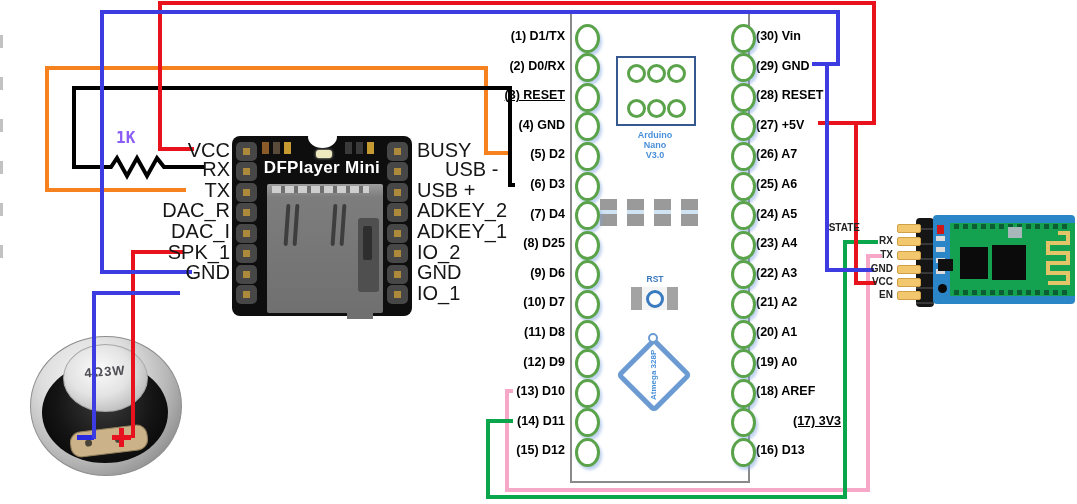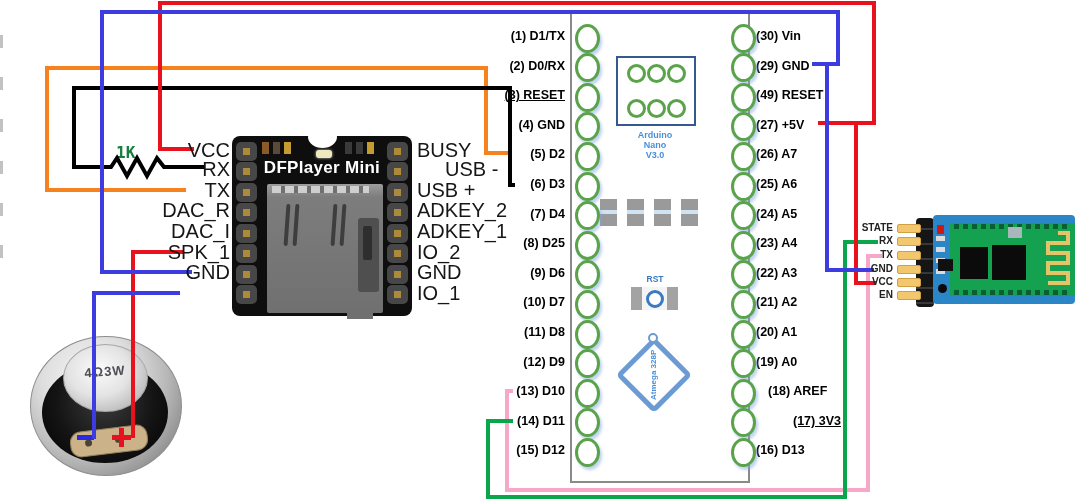--- a/index.html
+++ b/index.html
@@ -22,21 +22,21 @@
   .sd-slot::before{content:"";position:absolute;left:5px;top:2px;right:14px;height:7px;
      background:repeating-linear-gradient(90deg,#cfcfcf 0 9px,#707070 9px 13px)}
   .slit{position:absolute;width:4px;height:42px;background:#3e3e3e;border-radius:2px;transform:rotate(4deg)}
   .eject{position:absolute;right:4px;top:34px;width:21px;height:74px;background:#4f4f4f;border-radius:3px}
   .eject::before{content:"";position:absolute;left:5px;top:8px;width:9px;height:34px;background:#2e2e2e;border-radius:2px}
   .sd-tab{position:absolute;left:80px;bottom:-6px;width:26px;height:9px;background:#707070}
   .df-pad{position:absolute;width:21px;height:19px;background:#474747;border-radius:5px}
   .df-pad i{position:absolute;left:7px;top:6px;width:7px;height:7px;background:#ad8a3b}
 
   
-  .res-lbl{position:absolute;left:116px;top:143px;font:bold 16px "DejaVu Sans Mono",monospace;color:#15803d}
+  .res-lbl{position:absolute;left:116px;top:128px;font:bold 16px "DejaVu Sans Mono",monospace;color:#8b5cf6}
 
   
   .nano{position:absolute;left:570px;top:10px;width:176px;height:469px;border:2px solid #8a8a8a;background:#fff}
   .icsp{position:absolute;left:616px;top:56px;width:76px;height:66px;border:2px solid #35598f}
   .icsp-hole{position:absolute;width:13px;height:13px;border:3px solid #5aa34b;border-radius:50%;background:#fff}
   .nano-brand{position:absolute;left:570px;top:130px;width:170px;text-align:center;font-size:9px;line-height:10px;color:#4a90d9;font-weight:bold}
   .cap{position:absolute;top:199px;width:17px;height:27px;background:linear-gradient(#9a9a9a 42%,#cfe3f2 42%,#cfe3f2 57%,#9a9a9a 57%)}
   .rst-lbl{position:absolute;left:612px;top:274px;width:86px;text-align:center;font-size:8.5px;font-weight:bold;color:#3a7abf}
   .rst-btn{position:absolute;left:631px;top:287px;width:47px;height:23px;background:#a3a3a3}
   .rst-btn::before{content:"";position:absolute;left:11px;top:0;width:25px;height:23px;background:#f4f4f4}
@@ -241,31 +241,31 @@
     <div class="nano-lbl r" style="left: 438px; top: 233.2px; width: 127px;">(8) D25</div>
     <div class="nano-lbl r" style="left: 438px; top: 262.8px; width: 127px;">(9) D6</div>
     <div class="nano-lbl r" style="left: 438px; top: 292.4px; width: 127px;">(10) D7</div>
     <div class="nano-lbl r" style="left: 438px; top: 322px; width: 127px;">(11) D8</div>
     <div class="nano-lbl r" style="left: 438px; top: 351.6px; width: 127px;">(12) D9</div>
     <div class="nano-lbl r" style="left: 438px; top: 381.2px; width: 127px;">(13) D10</div>
     <div class="nano-lbl r" style="left: 438px; top: 410.8px; width: 127px;">(14) D11</div>
     <div class="nano-lbl r" style="left: 438px; top: 440.4px; width: 127px;">(15) D12</div>
     <div class="nano-lbl l" style="left: 756px; top: 26px; width: 120px;">(30) Vin</div>
     <div class="nano-lbl l" style="left: 756px; top: 55.6px; width: 120px;">(29) GND</div>
-    <div class="nano-lbl l" style="left: 756px; top: 85.2px; width: 120px;">(49) RESET</div>
+    <div class="nano-lbl l" style="left: 756px; top: 85.2px; width: 120px;">(28) RESET</div>
     <div class="nano-lbl l" style="left: 756px; top: 114.8px; width: 120px;">(27) +5V</div>
     <div class="nano-lbl l" style="left: 756px; top: 144.4px; width: 120px;">(26) A7</div>
     <div class="nano-lbl l" style="left: 756px; top: 174px; width: 120px;">(25) A6</div>
     <div class="nano-lbl l" style="left: 756px; top: 203.6px; width: 120px;">(24) A5</div>
     <div class="nano-lbl l" style="left: 756px; top: 233.2px; width: 120px;">(23) A4</div>
     <div class="nano-lbl l" style="left: 756px; top: 262.8px; width: 120px;">(22) A3</div>
     <div class="nano-lbl l" style="left: 756px; top: 292.4px; width: 120px;">(21) A2</div>
     <div class="nano-lbl l" style="left: 756px; top: 322px; width: 120px;">(20) A1</div>
     <div class="nano-lbl l" style="left: 756px; top: 351.6px; width: 120px;">(19) A0</div>
-    <div class="nano-lbl l" style="left: 756px; top: 381.2px; width: 120px; padding-left: 12px;">(18) AREF</div>
+    <div class="nano-lbl l" style="left: 756px; top: 381.2px; width: 120px;">(18) AREF</div>
     <div class="nano-lbl l" style="left: 793px; top: 410.8px; width: 120px; text-decoration: underline;">(17) 3V3</div>
     <div class="nano-lbl l" style="left: 756px; top: 440.4px; width: 120px;">(16) D13</div>
     <div class="pin-hole" style="left: 575px; top: 23.5px;"></div>
     <div class="pin-hole" style="left: 731px; top: 23.5px;"></div>
     <div class="pin-hole" style="left: 575px; top: 53.1px;"></div>
     <div class="pin-hole" style="left: 731px; top: 53.1px;"></div>
     <div class="pin-hole" style="left: 575px; top: 82.7px;"></div>
     <div class="pin-hole" style="left: 731px; top: 82.7px;"></div>
     <div class="pin-hole" style="left: 575px; top: 112.3px;"></div>
     <div class="pin-hole" style="left: 731px; top: 112.3px;"></div>
@@ -290,21 +290,21 @@
     <div class="pin-hole" style="left: 575px; top: 408.3px;"></div>
     <div class="pin-hole" style="left: 731px; top: 408.3px;"></div>
     <div class="pin-hole" style="left: 575px; top: 437.9px;"></div>
     <div class="pin-hole" style="left: 731px; top: 437.9px;"></div>
     <div class="icsp-hole" style="left: 627px; top: 64px;"></div>
     <div class="icsp-hole" style="left: 647px; top: 64px;"></div>
     <div class="icsp-hole" style="left: 667px; top: 64px;"></div>
     <div class="icsp-hole" style="left: 627px; top: 99px;"></div>
     <div class="icsp-hole" style="left: 647px; top: 99px;"></div>
     <div class="icsp-hole" style="left: 667px; top: 99px;"></div>
-    <div class="bt-lbl r" style="left: 833px; top: 222px; width: 60px;">STATE</div>
+    <div class="bt-lbl r" style="left: 800px; top: 222px; width: 60px;">STATE</div>
     <div class="bt-pin" style="top: 224px;"></div>
     <div class="bt-lbl r" style="left: 833px; top: 235px; width: 60px;">RX</div>
     <div class="bt-pin" style="top: 237px;"></div>
     <div class="bt-lbl r" style="left: 833px; top: 249px; width: 60px;">TX</div>
     <div class="bt-pin" style="top: 251px;"></div>
     <div class="bt-lbl r" style="left: 833px; top: 263px; width: 60px;">GND</div>
     <div class="bt-pin" style="top: 265px;"></div>
     <div class="bt-lbl r" style="left: 833px; top: 276px; width: 60px;">VCC</div>
     <div class="bt-pin" style="top: 278px;"></div>
     <div class="bt-lbl r" style="left: 833px; top: 289px; width: 60px;">EN</div>

